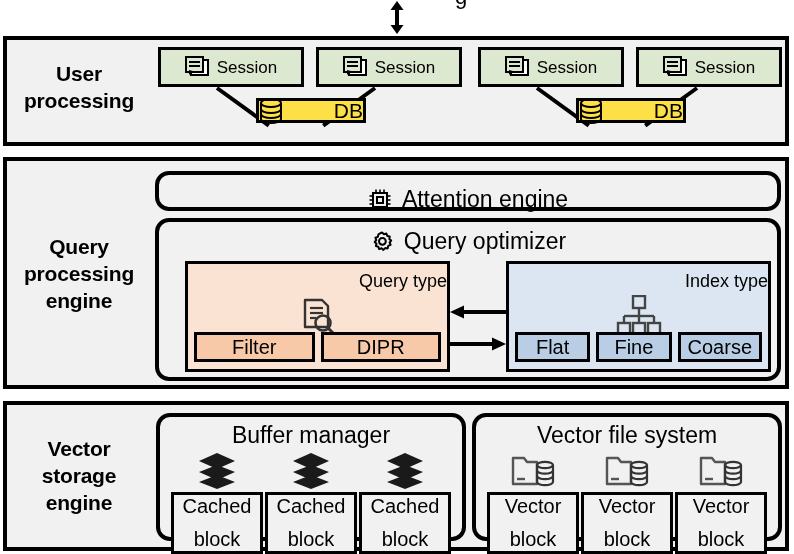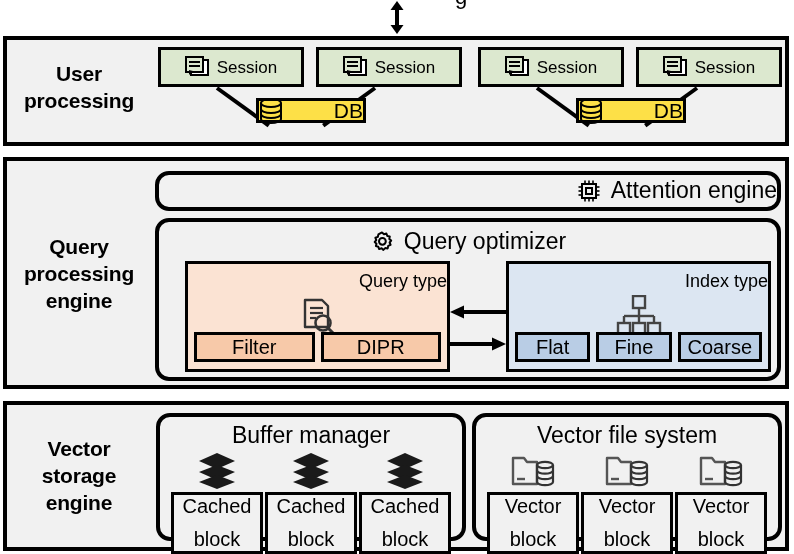--- a/index.html
+++ b/index.html
@@ -278,21 +278,21 @@
 
 <div class="panel" id="panel-query">
 
   <div class="panel-label" style="top:72px;">
     <div>Query</div>
     <div>processing</div>
     <div>engine</div>
   </div>
 
   <div class="rbox" style="left:148px; top:10px; width:626px; height:40px;">
-    <div class="hdr-row" style="top:3px;justify-content:flex-end;">
+    <div class="hdr-row" style="top:12px;">
       <svg class="ico" width="24" height="24" viewBox="0 0 24 24">
         <rect x="5" y="5" width="14" height="14" fill="none" stroke="#000" stroke-width="2"></rect>
         <rect x="9" y="9" width="6" height="6" fill="none" stroke="#000" stroke-width="2"></rect>
         <g stroke="#000" stroke-width="1.6">
           <line x1="8" y1="1.5" x2="8" y2="5"></line>
             <line x1="12" y1="1.5" x2="12" y2="5"></line>
             <line x1="16" y1="1.5" x2="16" y2="5"></line>
           <line x1="8" y1="19" x2="8" y2="22.5"></line>
             <line x1="12" y1="19" x2="12" y2="22.5"></line>
             <line x1="16" y1="19" x2="16" y2="22.5"></line>

